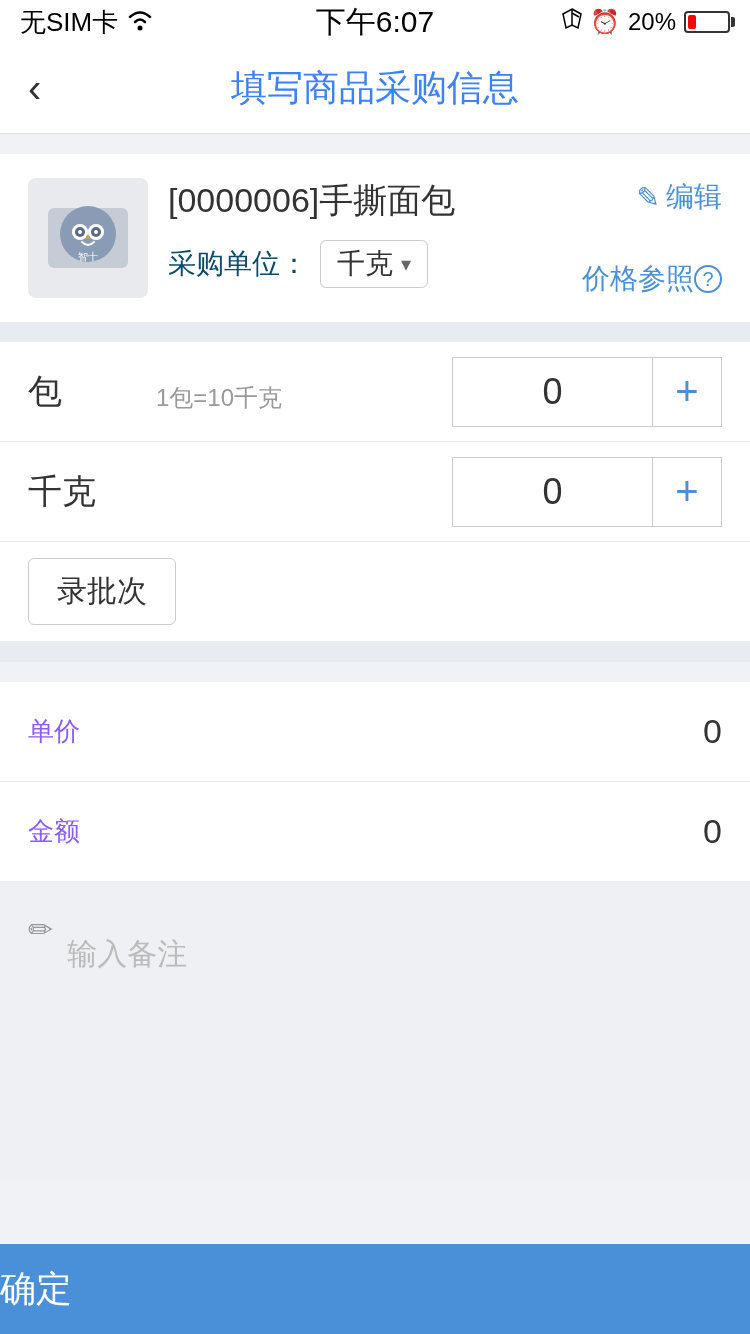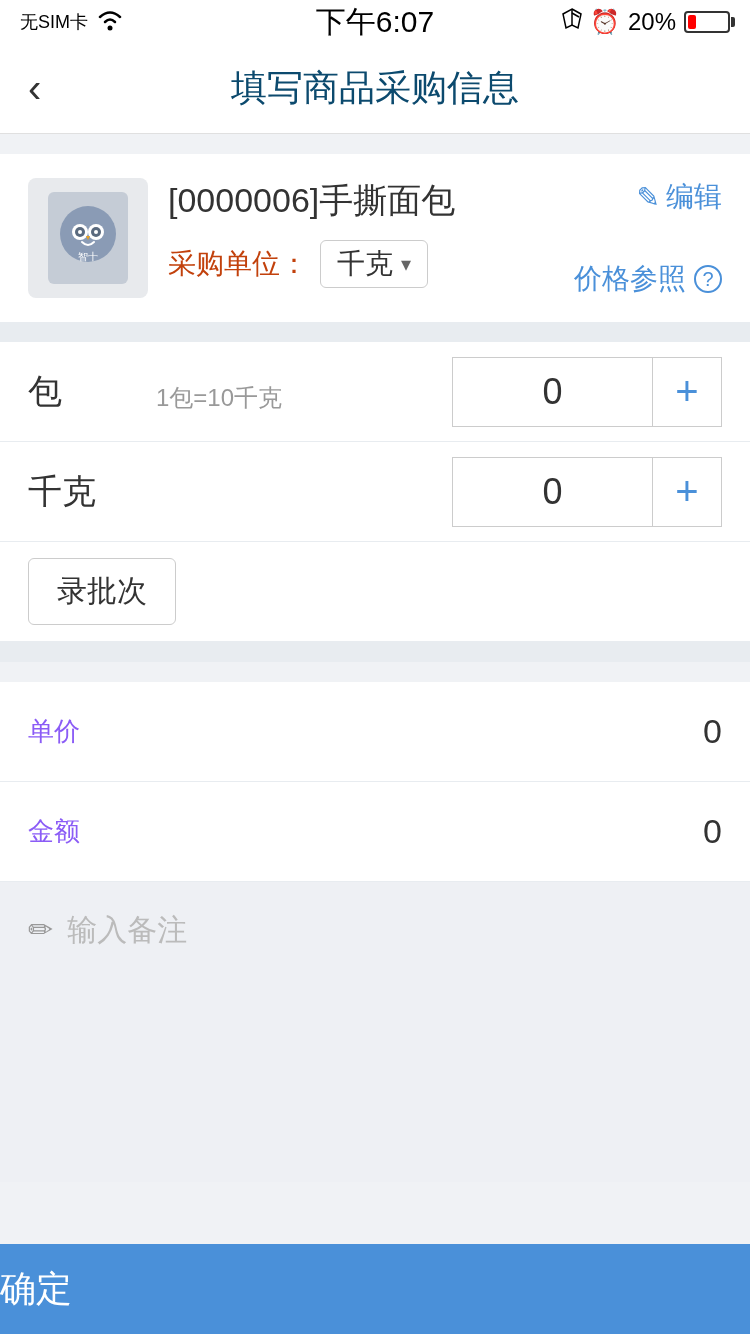--- a/index.html
+++ b/index.html
@@ -22,21 +22,21 @@
       align-items: center;
       justify-content: space-between;
       padding: 0 20px;
       font-size: 28px;
       color: #000;
     }
     .status-bar-left {
       display: flex;
       align-items: center;
       gap: 8px;
-      font-size: 18px;
+      font-size: 26px;
     }
     .status-bar-center {
       font-size: 30px;
       font-weight: 500;
       position: absolute;
       left: 50%;
       transform: translateX(-50%);
     }
     .status-bar-right {
       display: flex;
@@ -87,21 +87,21 @@
       position: absolute;
       left: 28px;
       font-size: 40px;
       color: #333;
       cursor: pointer;
       font-weight: 300;
     }
     .nav-title {
       font-size: 36px;
       font-weight: 500;
-      color: #0c4a6e;
+      color: #3b82f6;
     }
 
     
     .product-card {
       background: #fff;
       margin-top: 20px;
       padding: 24px 28px;
       display: flex;
       align-items: flex-start;
       gap: 20px;
@@ -112,21 +112,21 @@
       height: 120px;
       background: #e8eaed;
       border-radius: 8px;
       display: flex;
       align-items: center;
       justify-content: center;
       flex-shrink: 0;
     }
     .product-image-inner {
       width: 80px;
-      height: 92px;
+      height: 60px;
       background: #c5ccd6;
       border-radius: 6px;
       display: flex;
       align-items: center;
       justify-content: center;
     }
     .owl-icon {
       font-size: 36px;
       color: #6b7a8d;
     }
@@ -139,21 +139,21 @@
       font-weight: 500;
       margin-bottom: 16px;
     }
     .product-unit-row {
       display: flex;
       align-items: center;
       gap: 12px;
     }
     .unit-label {
       font-size: 28px;
-      color: #c2410c;
+      color: #0c4a6e;
     }
     .unit-select {
       border: 1px solid #ccc;
       border-radius: 6px;
       padding: 4px 16px;
       font-size: 28px;
       color: #333;
       background: #fff;
       display: flex;
       align-items: center;
@@ -175,21 +175,20 @@
       cursor: pointer;
     }
     .price-ref {
       position: absolute;
       bottom: 24px;
       right: 28px;
       color: #4a90d9;
       font-size: 28px;
       display: flex;
       align-items: center;
-      gap: 8px;
       cursor: pointer;
     }
     .help-circle {
       width: 28px;
       height: 28px;
       border: 2px solid #4a90d9;
       border-radius: 50%;
       display: flex;
       align-items: center;
       justify-content: center;
@@ -314,20 +313,21 @@
       gap: 14px;
     }
     .pencil-icon {
       font-size: 30px;
       color: #999;
       margin-top: 2px;
     }
     .notes-placeholder {
       font-size: 30px;
       color: #bbb;
+      margin-top: 24px;
     }
 
     
     .confirm-bar {
       position: fixed;
       bottom: 0;
       left: 0;
       width: 750px;
       height: 90px;
       background: #4a90d9;

